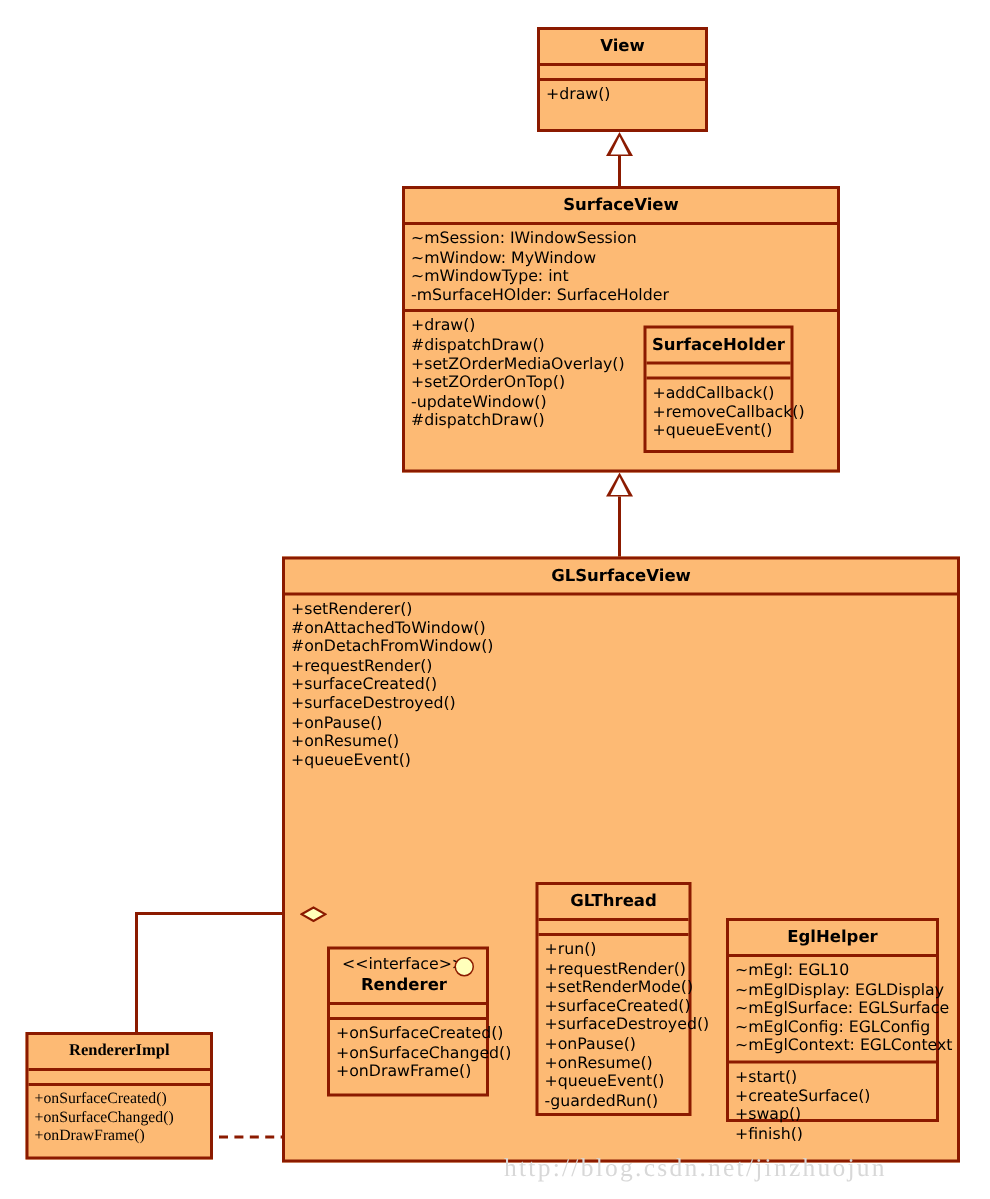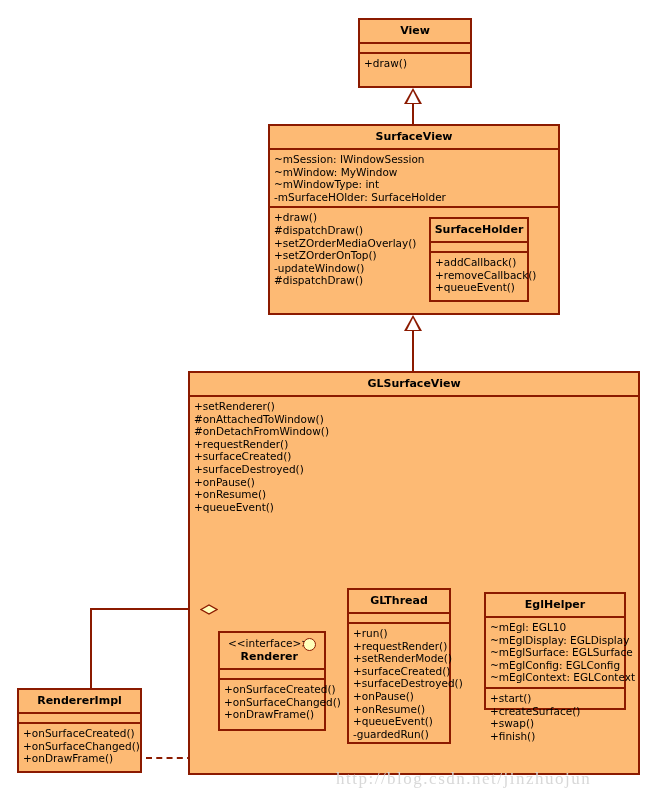--- a/index.html
+++ b/index.html
@@ -228,54 +228,54 @@
       <span class="iface-circle"></span>
     </div>
     <div class="uml-attrs empty"></div>
     <div class="uml-ops">
       <span class="row">+onSurfaceCreated()</span>
       <span class="row">+onSurfaceChanged()</span>
       <span class="row">+onDrawFrame()</span>
     </div>
   </div>
 
-  <div class="uml-class" style="left:347px; top:588px; width:104px; height:156px; z-index:8;">
+  <div class="uml-class" style="left:357px; top:588px; width:104px; height:156px; z-index:8;">
     <div class="uml-title">GLThread</div>
     <div class="uml-attrs empty"></div>
     <div class="uml-ops">
       <span class="row">+run()</span>
       <span class="row">+requestRender()</span>
       <span class="row">+setRenderMode()</span>
       <span class="row">+surfaceCreated()</span>
       <span class="row">+surfaceDestroyed()</span>
       <span class="row">+onPause()</span>
       <span class="row">+onResume()</span>
       <span class="row">+queueEvent()</span>
       <span class="row">-guardedRun()</span>
     </div>
   </div>
 
-  <div class="uml-class" style="left:484px; top:592px; width:142px; height:118px; z-index:8;">
+  <div class="uml-class" style="left:484px; top:612px; width:142px; height:136px; z-index:8;">
     <div class="uml-title">EglHelper</div>
     <div class="uml-attrs">
       <span class="row">~mEgl: EGL10</span>
       <span class="row">~mEglDisplay: EGLDisplay</span>
       <span class="row">~mEglSurface: EGLSurface</span>
       <span class="row">~mEglConfig: EGLConfig</span>
       <span class="row">~mEglContext: EGLContext</span>
     </div>
     <div class="uml-ops">
       <span class="row">+start()</span>
       <span class="row">+createSurface()</span>
       <span class="row">+swap()</span>
       <span class="row">+finish()</span>
     </div>
   </div>
 
-  <div class="uml-class" style="left:17px; top:688px; width:125px; height:85px; z-index:8;">
+  <div class="uml-class" style="left:17px; top:688px; width:125px; height:85px; z-index:8;font-family:Liberation Serif, serif;">
     <div class="uml-title">RendererImpl</div>
     <div class="uml-attrs empty"></div>
     <div class="uml-ops">
       <span class="row">+onSurfaceCreated()</span>
       <span class="row">+onSurfaceChanged()</span>
       <span class="row">+onDrawFrame()</span>
     </div>
   </div>
 
   <div class="watermark" style="left:336px; top:769px;">http://blog.csdn.net/jinzhuojun</div>

